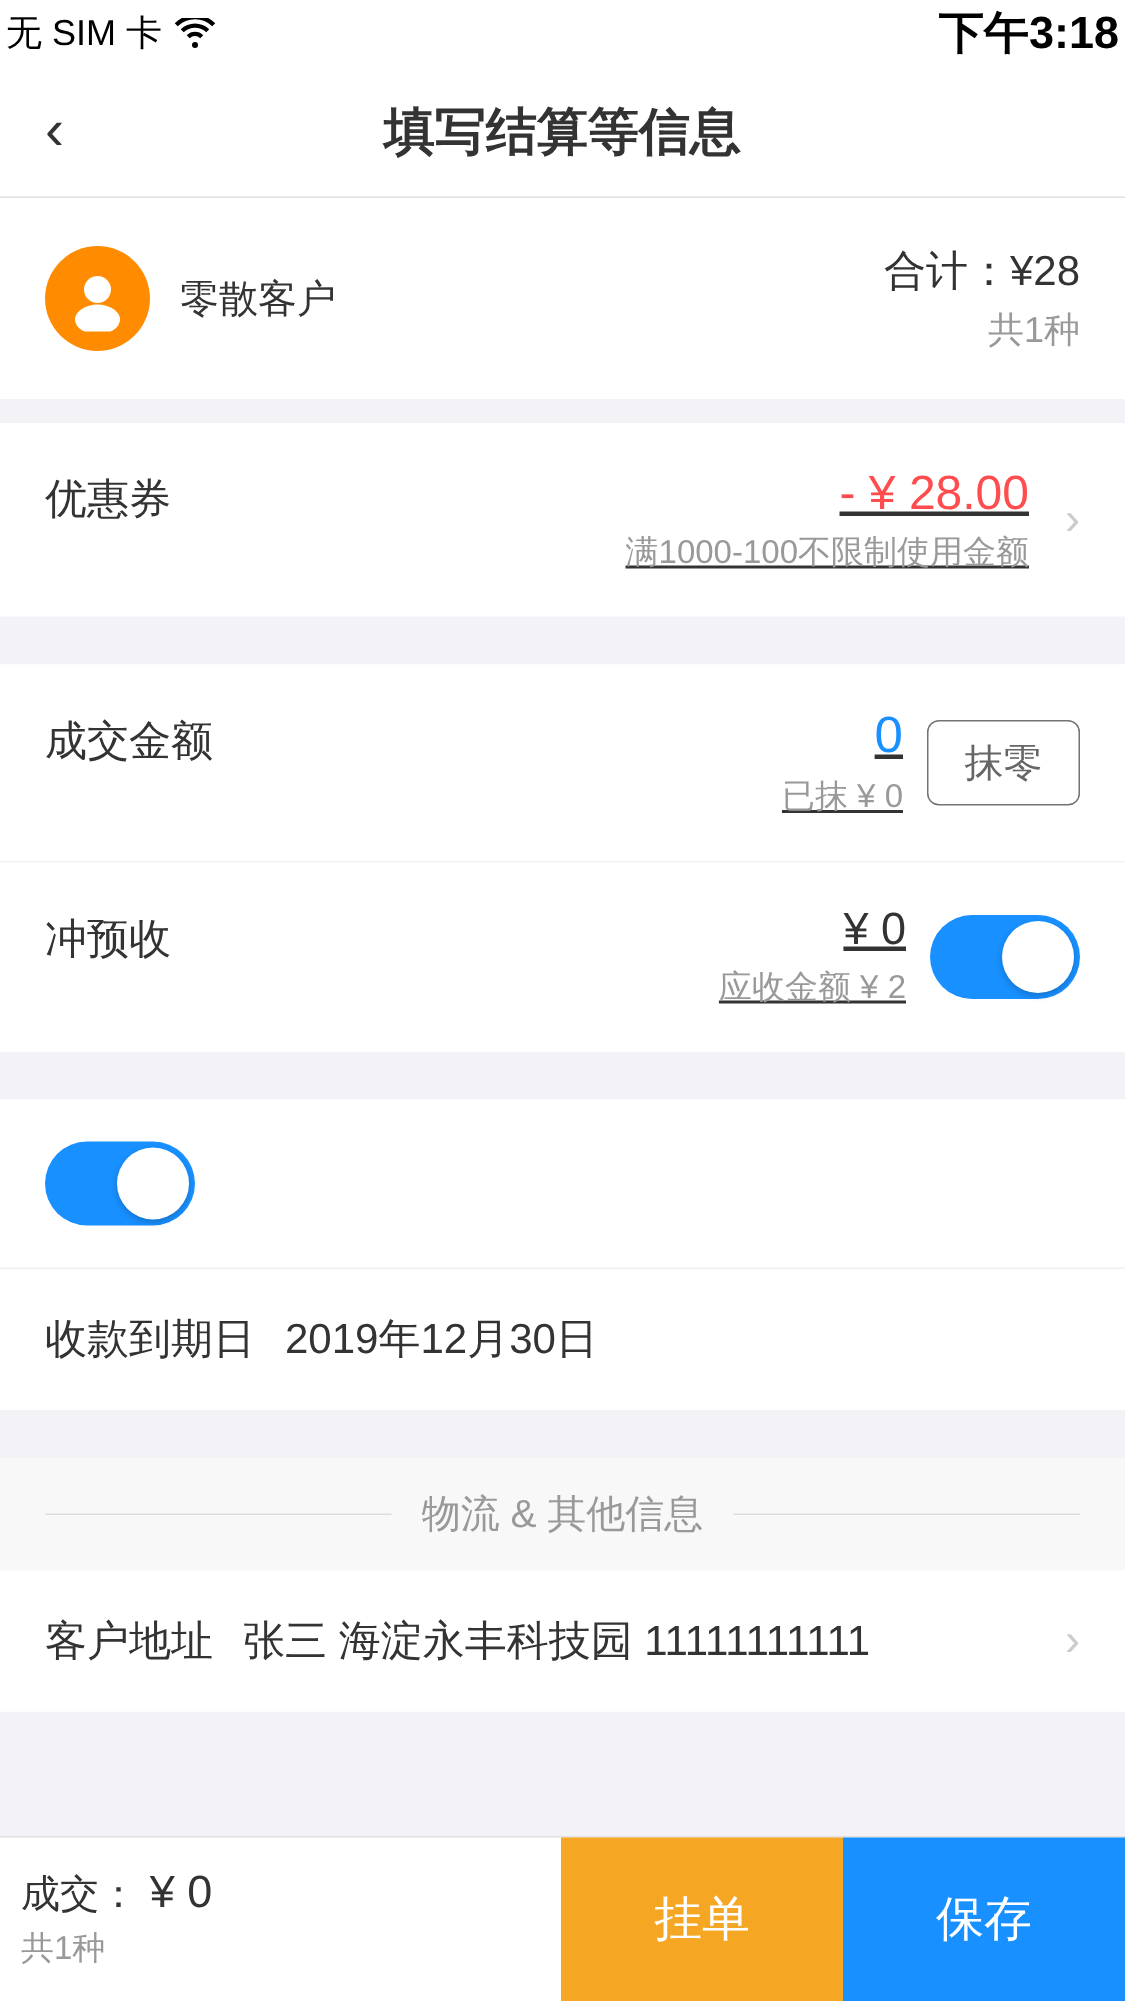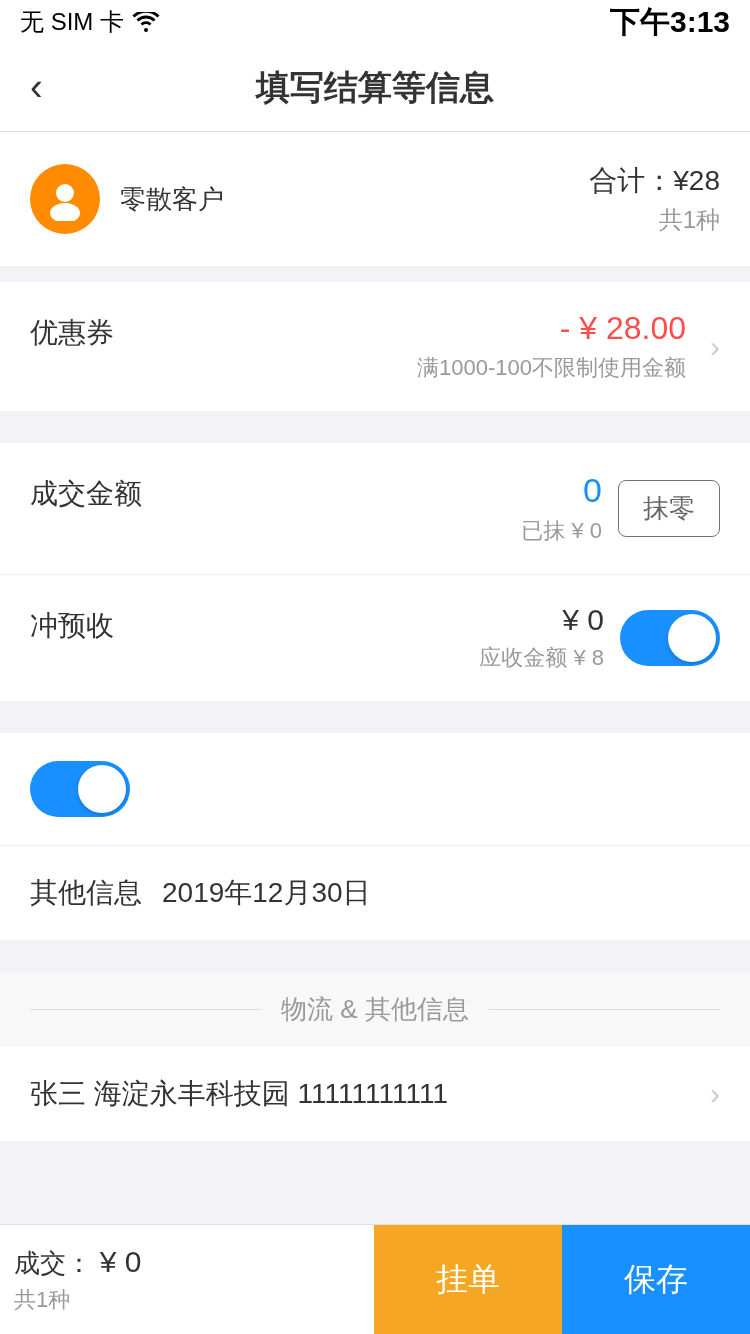--- a/index.html
+++ b/index.html
@@ -14,21 +14,21 @@
       position: relative;
     }
 
     
     .status-bar {
       background: #fff;
       height: 44px;
       display: flex;
       align-items: center;
       justify-content: space-between;
-      padding: 0 20px;
+      padding: 0 4px;
       font-size: 24px;
       color: #000;
     }
     .status-left { display: flex; align-items: center; gap: 8px; }
     .status-center { font-size: 30px; font-weight: 600; }
     .status-right { display: flex; align-items: center; gap: 6px; font-size: 24px; }
 
     
     .nav-bar {
       background: #fff;
@@ -99,21 +99,21 @@
       background: #fff;
       padding: 28px 30px;
       display: flex;
       align-items: flex-start;
       justify-content: space-between;
       border-bottom: 1px solid #f0f0f0;
     }
     .row-item:last-child { border-bottom: none; }
     .row-label { font-size: 28px; color: #333; padding-top: 4px; }
     .row-right { text-align: right; display: flex; align-items: center; gap: 16px; }
-    .row-value-block { text-align: right; }
+    .row-value-block { text-align: right; text-decoration: underline; }
 
     
     .coupon-amount { font-size: 32px; color: #ff4d4f; font-weight: 500; }
     .coupon-desc { font-size: 22px; color: #999; margin-top: 6px; }
     .chevron-icon { color: #ccc; font-size: 30px; margin-left: 8px; align-self: center; }
 
     
     .deal-amount { font-size: 34px; color: #1890ff; font-weight: 500; }
     .deal-subtracted { font-size: 22px; color: #999; margin-top: 6px; }
 
@@ -234,21 +234,21 @@
 </head>
 <body>
 
 <div class="status-bar">
   <div class="status-left">
     <span>无 SIM 卡</span>
     <svg width="28" height="20" viewBox="0 0 28 20">
       <path d="M14 16a2 2 0 110 4 2 2 0 010-4zm-5.5-4.5a7.8 7.8 0 0111 0l-2 2a5 5 0 00-7 0l-2-2zm-4-4a13.5 13.5 0 0119 0l-2 2a10.7 10.7 0 00-15 0l-2-2zm-4-4a19 19 0 0127 0l-2 2a16.3 16.3 0 00-23 0l-2-2z" fill="#000"></path>
     </svg>
   </div>
-  <div class="status-center">下午3:13</div>
+  <div class="status-center">下午3:18</div>
 </div>
 
 <div class="nav-bar">
   <div class="nav-back">‹</div>
   <div class="nav-title">填写结算等信息</div>
 </div>
 
 <div class="content">
 
   <div class="customer-row">
@@ -292,56 +292,57 @@
         </div>
         <button class="btn-round-zero">抹零</button>
       </div>
     </div>
 
     <div class="row-item">
       <span class="row-label">冲预收</span>
       <div class="row-right">
         <div class="row-value-block">
           <div class="prepay-amount">¥ 0</div>
-          <div class="prepay-receivable">应收金额 ¥ 8</div>
+          <div class="prepay-receivable">应收金额 ¥ 2</div>
         </div>
         <div class="toggle">
           <div class="toggle-knob"></div>
         </div>
       </div>
     </div>
   </div>
 
   <div class="section-divider"></div>
 
   <div class="card">
     <div class="row-item">
       <div class="row-right">
         <div class="toggle">
           <div class="toggle-knob"></div>
         </div>
       </div>
     </div>
 
     <div class="due-date-row">
-      <span class="due-date-label">其他信息</span>
+      <span class="due-date-label">收款到期日</span>
       <span class="due-date-value">2019年12月30日</span>
     </div>
   </div>
 
   <div class="section-divider"></div>
 
   <div class="card">
     <div class="logistics-header">
       <div class="logistics-divider"></div>
       <span class="logistics-title">物流 &amp; 其他信息</span>
       <div class="logistics-divider"></div>
     </div>
 
     <div class="address-row">
+      <span class="address-label">客户地址</span>
       <span class="address-value">张三 海淀永丰科技园 11111111111</span>
       <span class="chevron-icon">›</span>
     </div>
   </div>
 
 </div>
 
 <div class="bottom-bar">
   <div class="bottom-info">
     <div>

